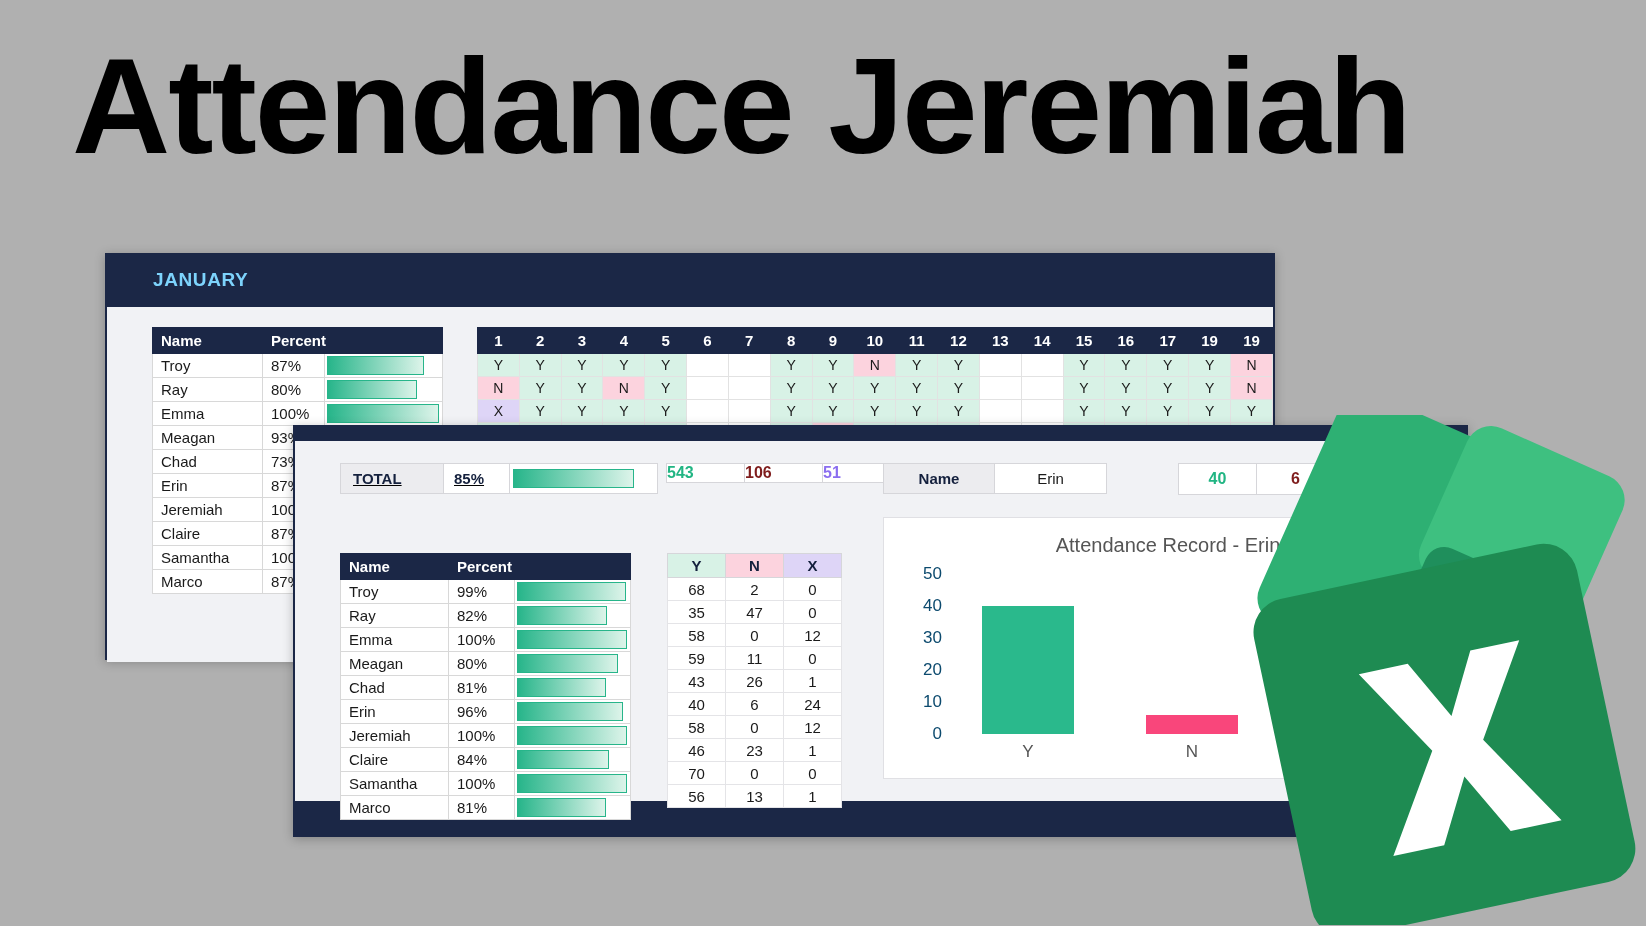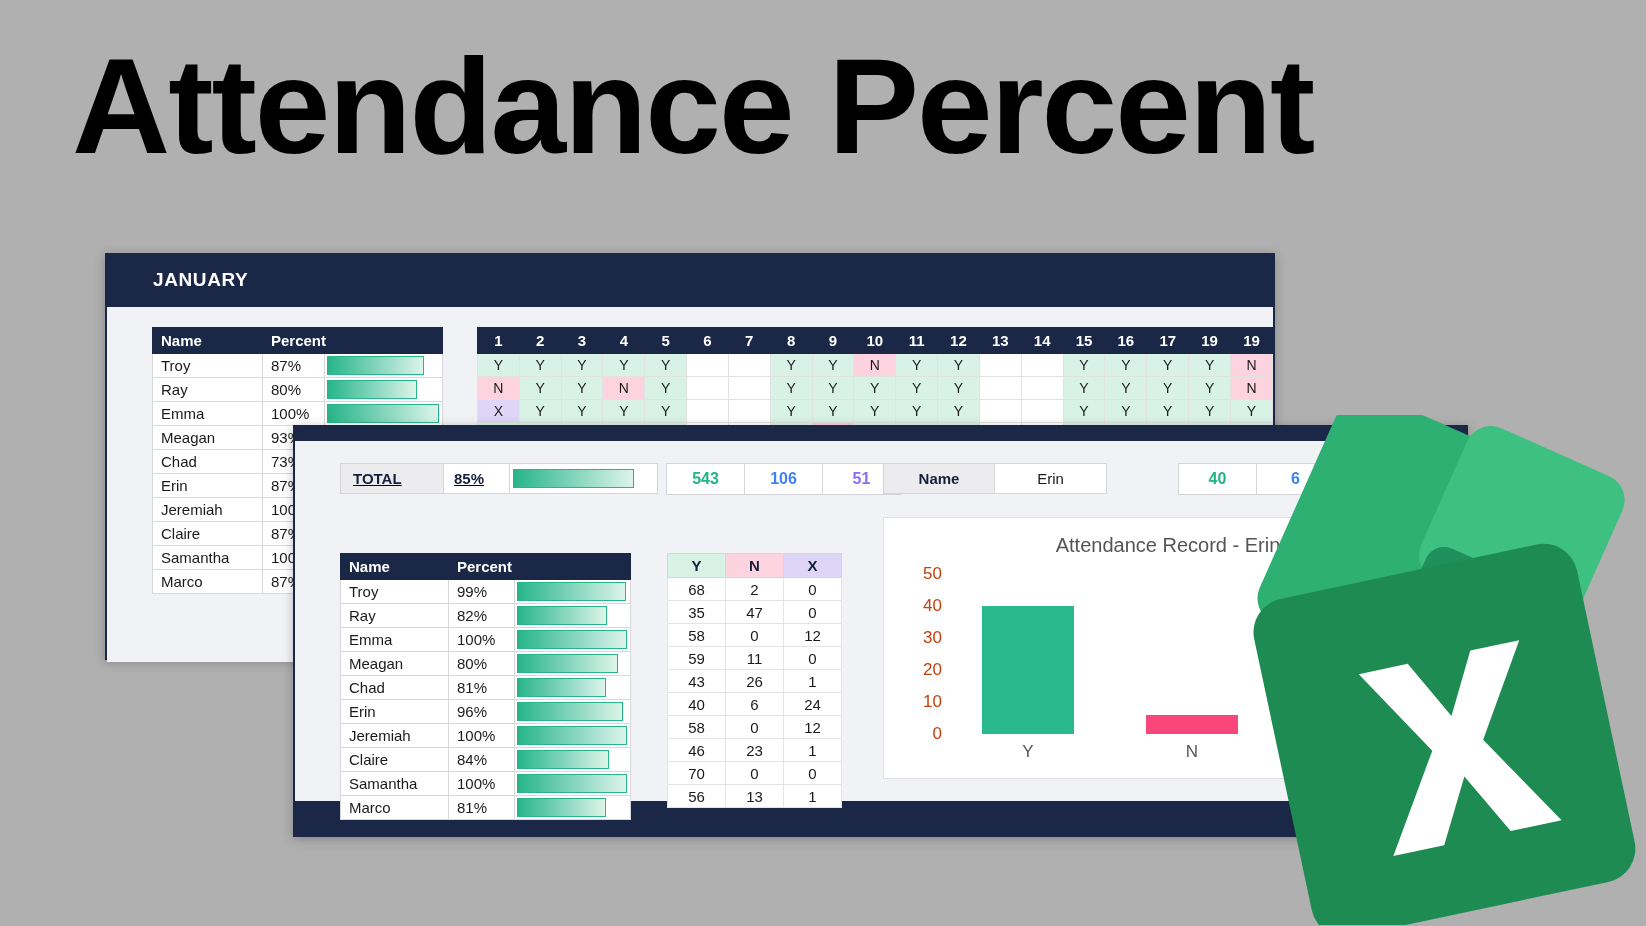--- a/index.html
+++ b/index.html
@@ -17,21 +17,21 @@
   #hero-title{
     position:absolute; left:72px; top:38px;
     font-size:136px; font-weight:700; letter-spacing:-2px;
     color:#000; line-height:1.0; white-space:nowrap;
     font-family:"Liberation Sans", sans-serif;
   }
 
   
   .window{ position:absolute; background:#1b2746; box-shadow:0 2px 10px rgba(0,0,0,.25); }
   .window-title{
-    color:#ffffff; font-weight:700; font-size:19px; letter-spacing:.6px;
+    color:#7dd3fc; font-weight:700; font-size:19px; letter-spacing:.6px;
     padding:16px 0 0 48px;
   }
   .window-body{ background:#f1f2f5; margin:16px 2px 2px 2px; }
 
   
   #january-window{ left:105px; top:253px; width:1170px; height:407px; }
   #january-window .window-body{ height:355px; position:relative; overflow:hidden; }
 
   
   table{ border-collapse:collapse; }
@@ -83,24 +83,24 @@
     background:#fff; border:1px solid #d6d6da; border-left:none;
     font-weight:700; color:#14203d; padding:6px 10px; width:66px;
   }
   .total-bar-cell{
     background:#fff; border:1px solid #d6d6da; border-left:none;
     width:148px; padding:3px 3px; display:flex; align-items:center;
   }
 
   .totals-counts{ position:absolute; left:372px; top:0; display:flex; font-size:16px; font-weight:700; }
   .totals-counts div{
-    background:#fff; border:1px solid #d6d6da; width:79px; text-align:center;
-    padding:6px 0; margin-left:-1px;
-  }
-  .c-y{ color:#21b583; } .c-n{ color:#3b82f6; } .c-x{ color:#8b6ef0; }
+    background:#fff; border:1px solid #d6d6da; width:79px; 
+    padding:0 0; margin-left:-1px;
+  }
+  .c-y{ color:#21b583; } .c-n{ color:#7f1d1d; } .c-x{ color:#8b6ef0; }
 
   .name-select{ position:absolute; left:588px; top:0; display:flex; font-size:15px; }
   .name-select .lbl{
     background:#ececef; border:1px solid #d6d6da; font-weight:700; color:#14203d;
     width:112px; text-align:center; padding:6px 0;
   }
   .name-select .val{
     background:#fff; border:1px solid #d6d6da; border-left:none;
     width:112px; text-align:center; padding:6px 0; color:#1a1a1a;
   }
@@ -136,38 +136,38 @@
     position:absolute; left:588px; top:76px; width:570px; height:262px;
     background:#fff; border:1px solid #e0e0e4;
   }
   #chart-title{
     text-align:center; color:#555; font-size:20px; padding-top:16px;
     font-family:"Liberation Sans", sans-serif;
   }
   #plot{ position:absolute; left:0; top:48px; width:100%; height:212px; }
   .y-axis{ position:absolute; left:10px; top:8px; width:48px; height:160px; }
   .y-tick{
-    position:absolute; right:0; font-size:17px; color:#c2410c;
+    position:absolute; right:0; font-size:17px; color:#0c4a6e;
     transform:translateY(-50%); text-align:right; width:100%;
   }
   .plot-area{ position:absolute; left:62px; top:8px; right:14px; height:160px; }
   .bar{ position:absolute; bottom:0; }
   .bar-y{ background:#2ab98c; }
   .bar-n{ background:#f9467b; }
   .bar-x{ background:#8b6ef0; }
   .x-labels{ position:absolute; left:62px; right:14px; top:176px; height:24px; }
   .x-label{ position:absolute; font-size:17px; color:#555; transform:translateX(-50%); }
 
   
   #excel-logo{ position:absolute; left:1232px; top:415px; width:420px; height:510px; }
 </style>
 </head>
 <body>
 
-<div id="hero-title">Attendance Percent</div>
+<div id="hero-title">Attendance Jeremiah</div>
 
 <div class="window" id="january-window">
   <div class="window-title">JANUARY</div>
   <div class="window-body">
     <table class="pct-table" id="january-pct-table" style="left:45px; top:20px;">
       <thead>
         <tr>
           <th>Name</th>
           <th colspan="2">Percent</th>
         </tr>

